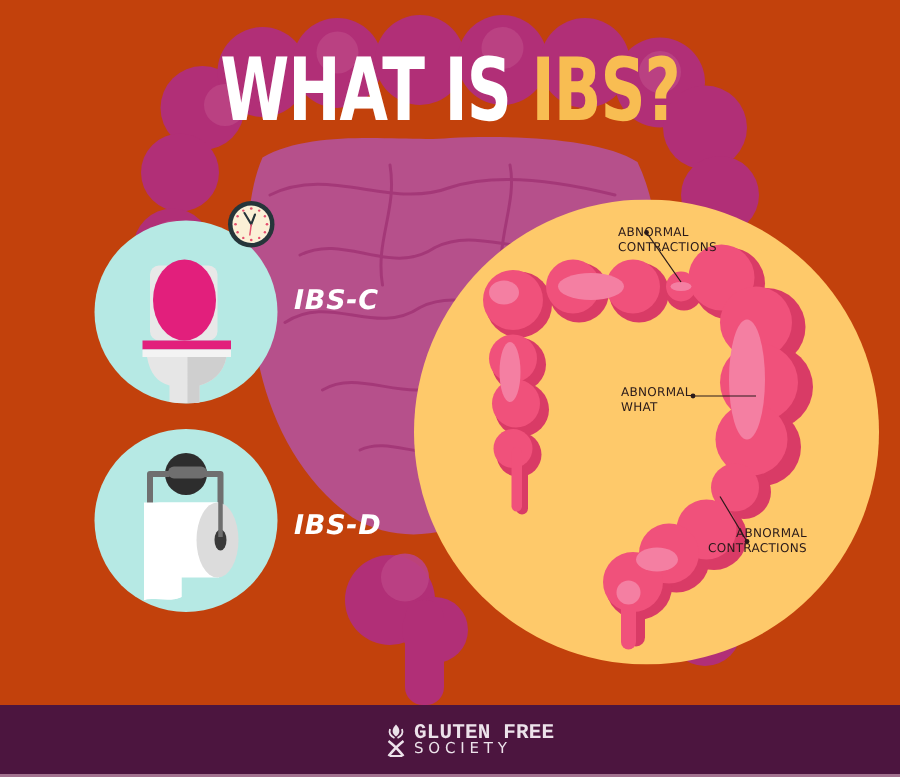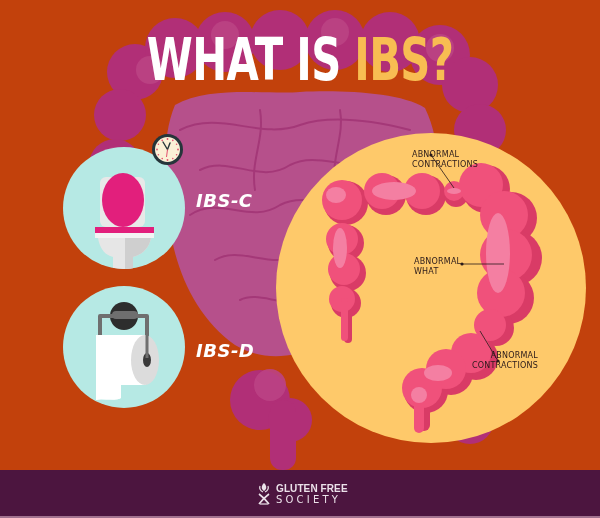--- a/index.html
+++ b/index.html
@@ -13,21 +13,21 @@
   .title .w { color: #ffffff; }
   .title .y { color: #f8bd52; }
   .type-circle { position: absolute; width: 122px; height: 122px; border-radius: 50%; background: #b6e9e4; overflow: hidden; }
   .type-label { position: absolute; color: #ffffff; font-family: "DejaVu Sans", sans-serif; font-weight: bold; font-size: 18px; letter-spacing: 0.5px; font-style: italic; }
   .colon-circle { position: absolute; left: 276px; top: 133px; width: 310px; height: 310px; }
   .annot { position: absolute; color: #2a1a1a; font-family: "DejaVu Sans", sans-serif; font-weight: normal; font-size: 8px; line-height: 10px; letter-spacing: 0.2px; }
   .footer { position: absolute; left: 0; top: 470px; width: 600px; height: 46px; background: #4c153f; }
   .footer-line { position: absolute; left: 0; top: 516px; width: 600px; height: 2px; background: #a2728f; }
   .logo { position: absolute; left: 257px; top: 480px; height: 28px; display: flex; align-items: center; }
   .logo-text { margin-left: 5px; color: #ece2ea; }
-  .logo-l1 { font-family: Liberation Sans, sans-serif; font-weight: bold; font-size: 10px; line-height: 10px; letter-spacing: 0.1px; }
+  .logo-l1 { font-family: Liberation Mono, monospace; font-weight: bold; font-size: 14px; line-height: 10px; letter-spacing: 0.1px; }
   .logo-l2 { font-family: "DejaVu Sans", sans-serif; font-size: 10px; line-height: 11px; letter-spacing: 3.2px; }
 </style>
 </head>
 <body>
 
 <div class="canvas">
 
   <svg class="bg-art" viewBox="0 0 600 470">
     <g fill="#b12f77">
       <circle cx="135" cy="72" r="28"></circle>

